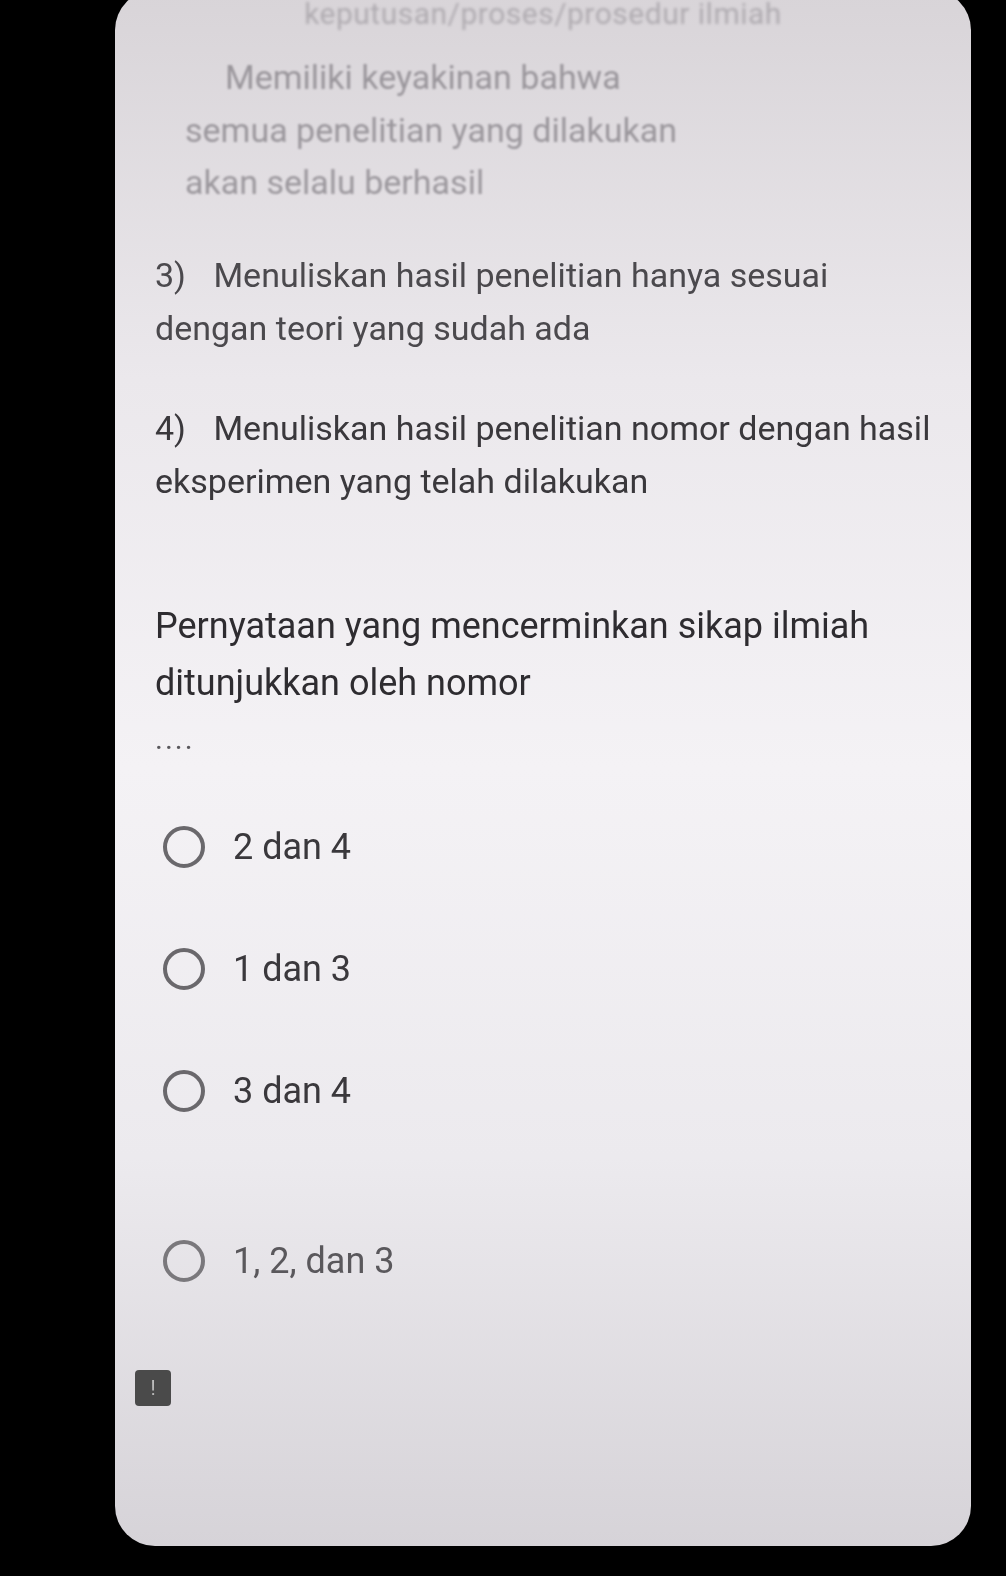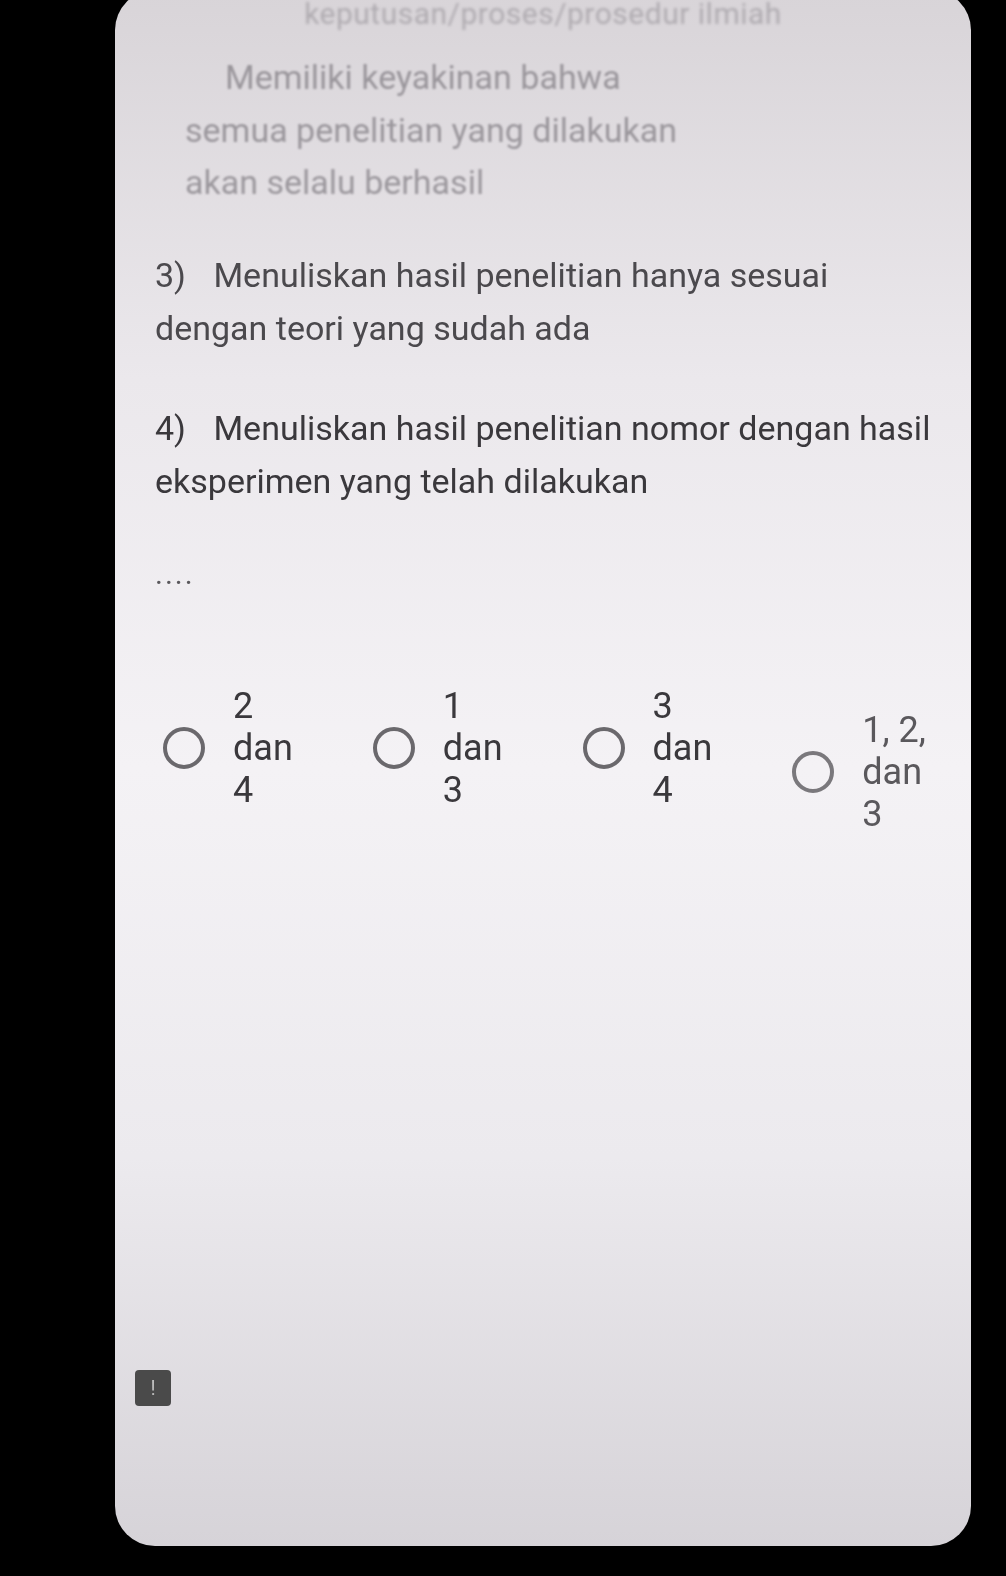--- a/index.html
+++ b/index.html
@@ -76,21 +76,21 @@
       margin-bottom: 8px;
     }
     .dots {
       font-size: 30px;
       color: #5a585c;
       margin-bottom: 70px;
       letter-spacing: 2px;
     }
     .options {
       display: flex;
-      flex-direction: row;
+      flex-direction: column;
       gap: 80px;
       padding-left: 8px;
     }
     .option {
       display: flex;
       align-items: center;
       gap: 28px;
       font-size: 36px;
       color: #3a383c;
       cursor: pointer;
@@ -153,20 +153,21 @@
     <div class="statement s3">
       <span class="num">3)</span>
       <span>Menuliskan hasil penelitian hanya sesuai dengan teori yang sudah ada</span>
     </div>
 
     <div class="statement s4">
       <span class="num">4)</span>
       <span>Menuliskan hasil penelitian nomor dengan hasil eksperimen yang telah dilakukan</span>
     </div>
 
+    <div class="question">Pernyataan yang mencerminkan sikap ilmiah ditunjukkan oleh nomor</div>
     <div class="dots">....</div>
 
     <div class="options">
       <div class="option">
         <div class="radio"></div>
         <span>2 dan 4</span>
       </div>
       <div class="option">
         <div class="radio"></div>
         <span>1 dan 3</span>

